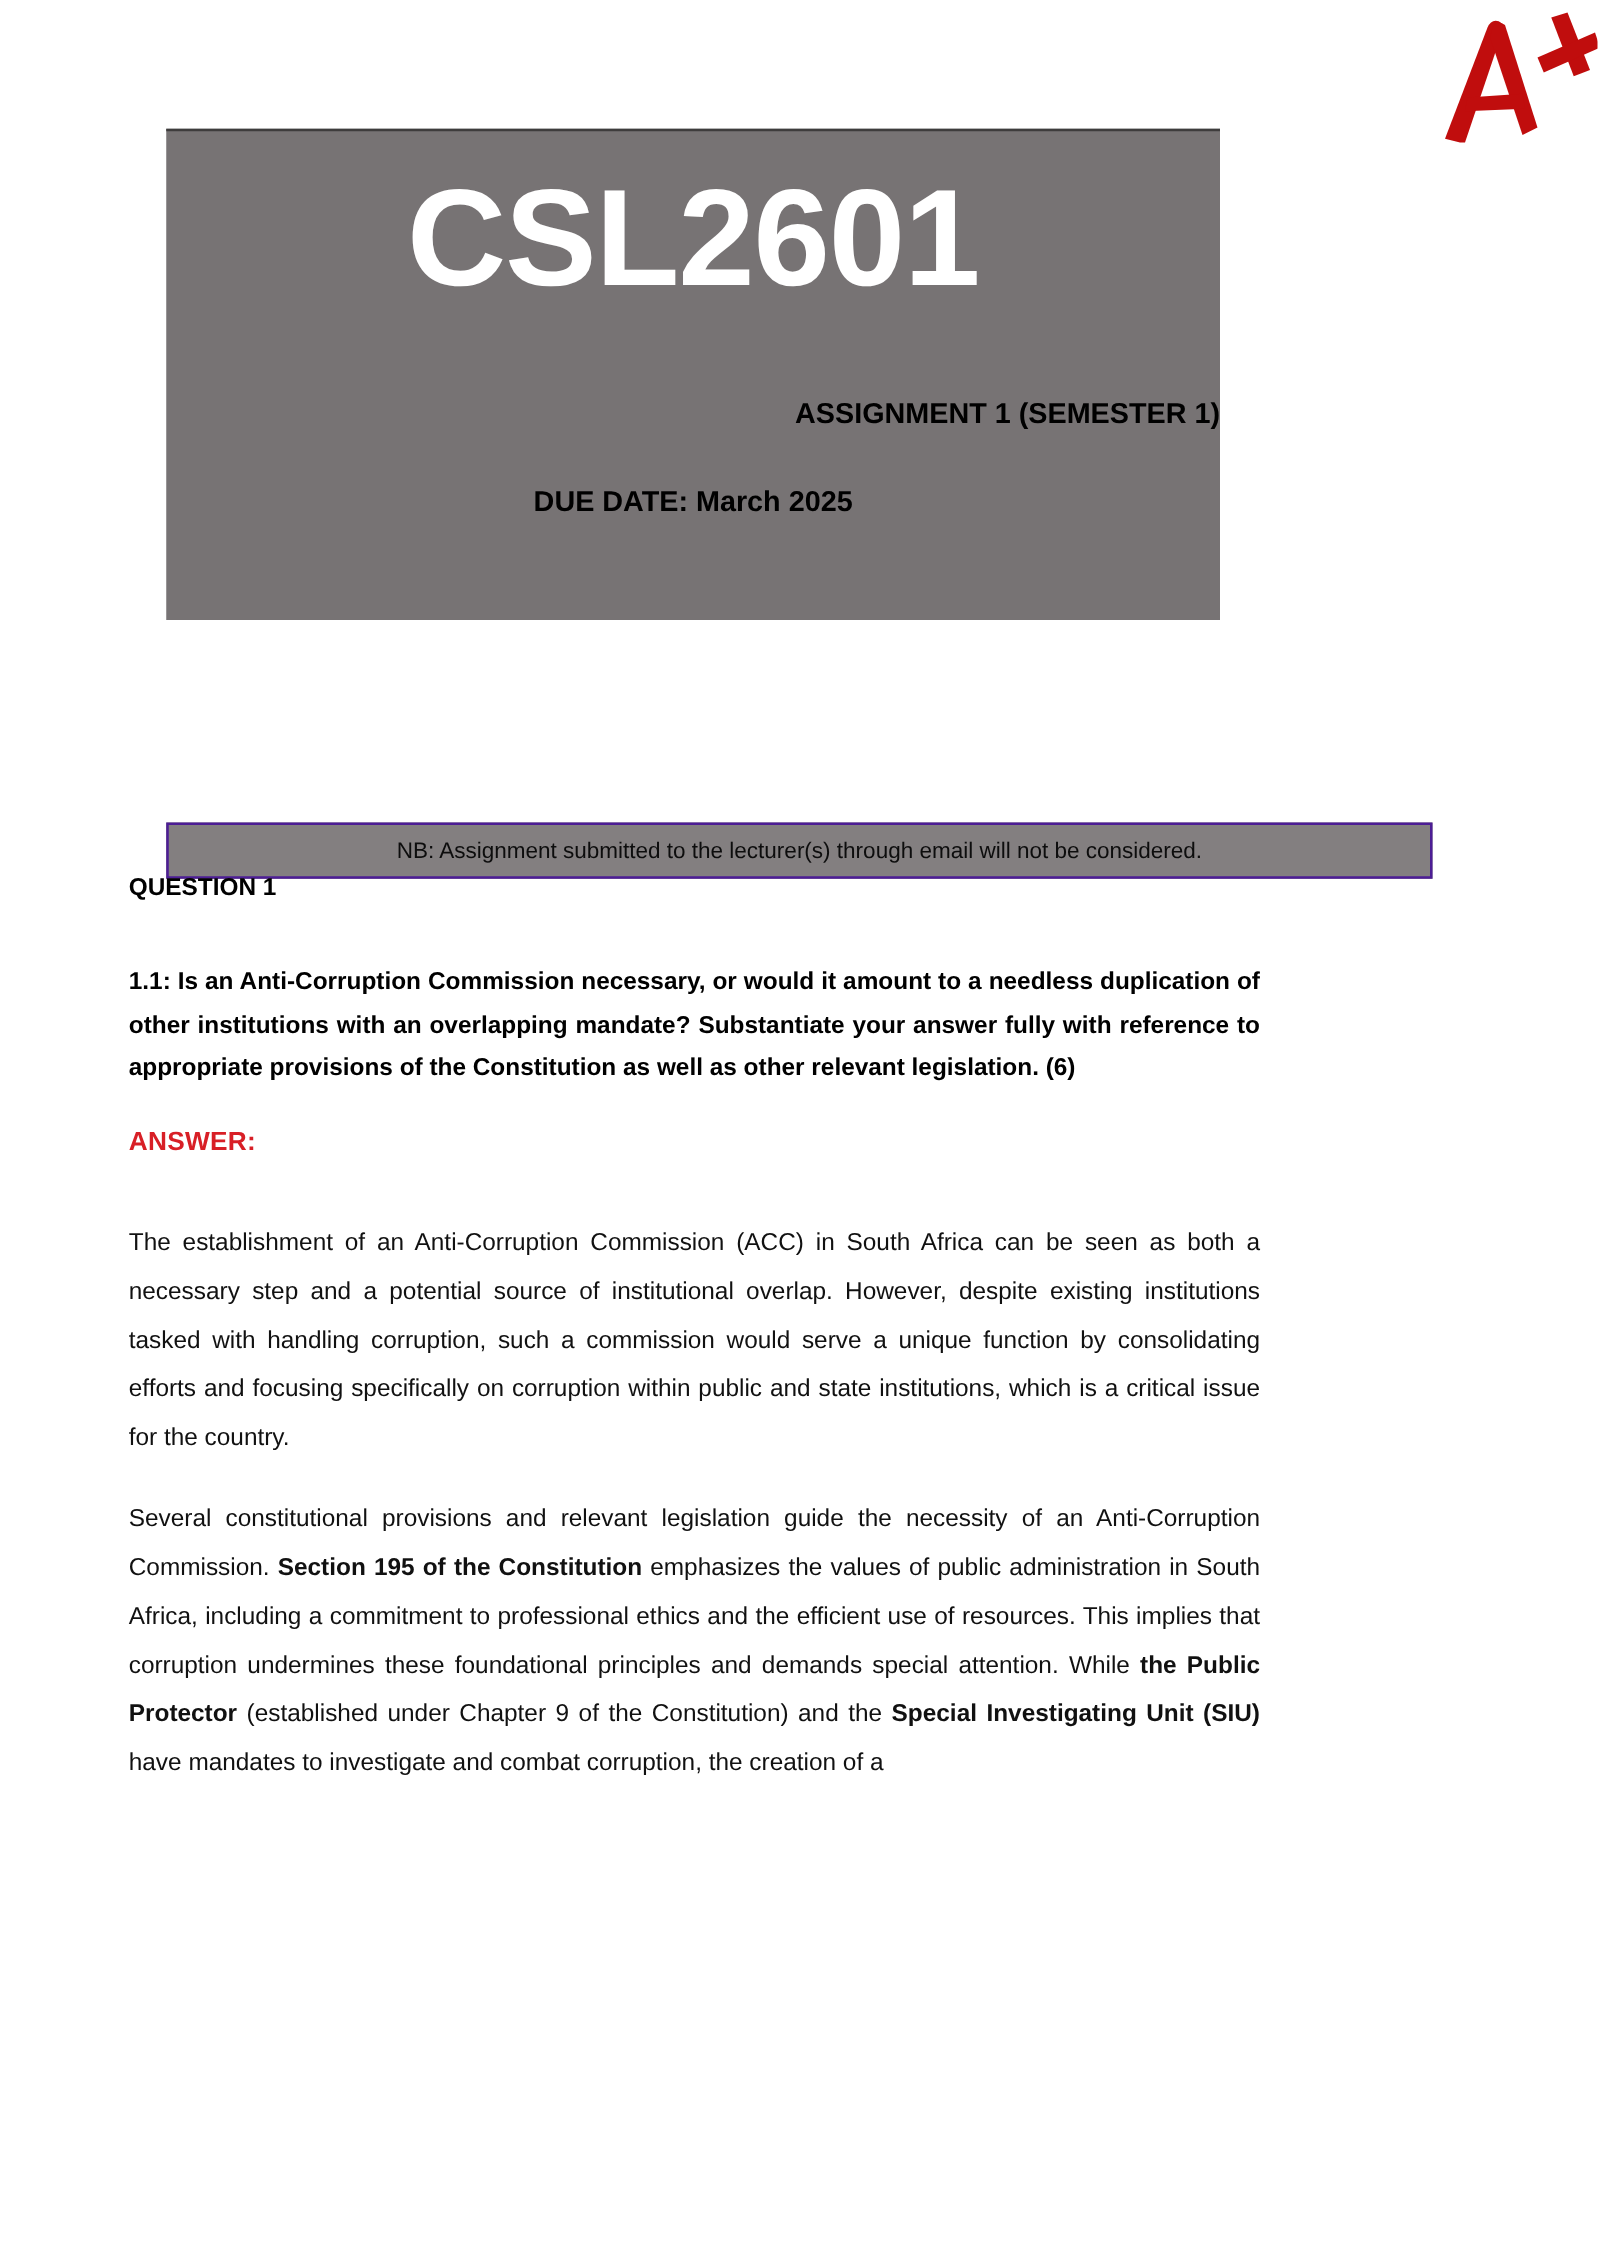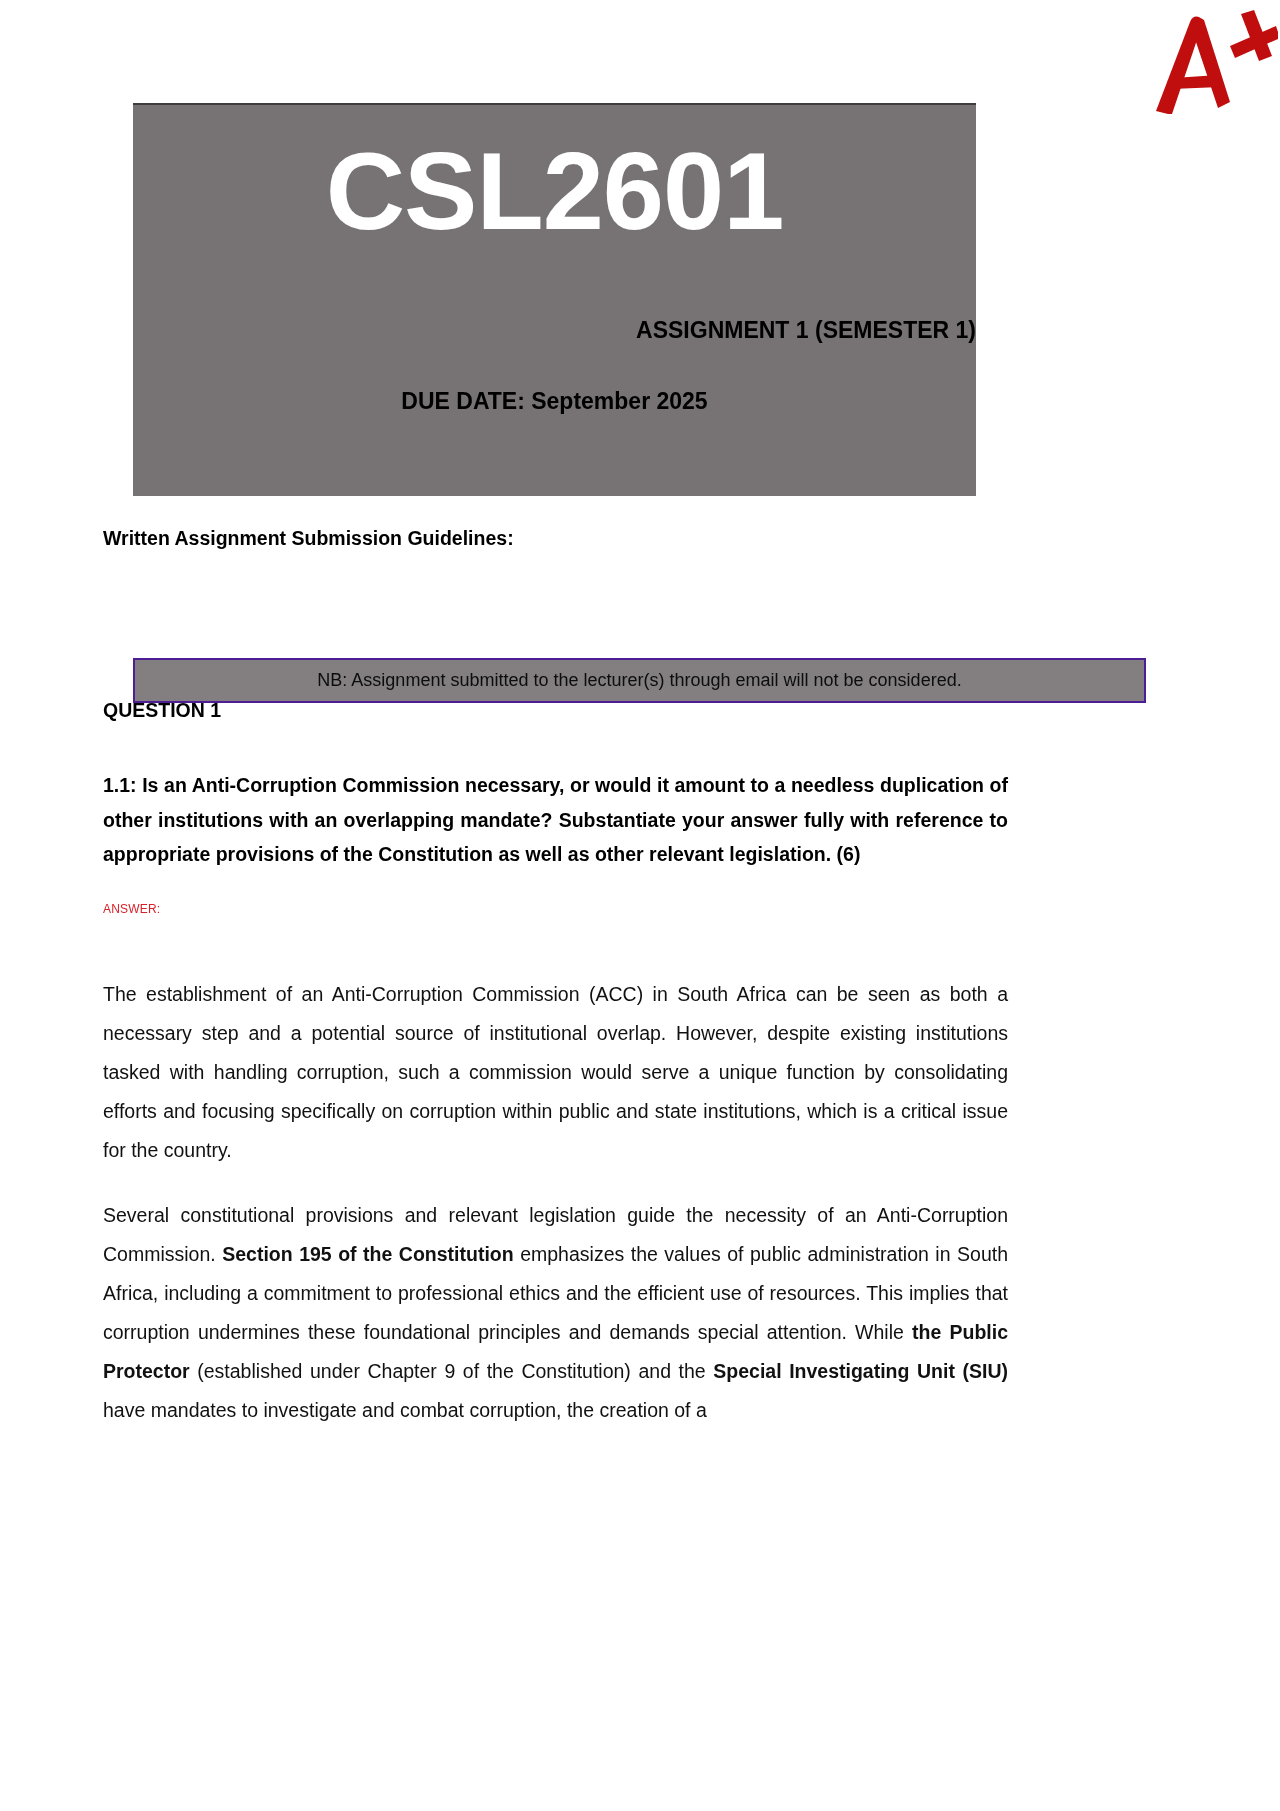--- a/index.html
+++ b/index.html
@@ -125,22 +125,22 @@
   }
   .question-text {
     font-size: 19.5px;
     font-weight: bold;
     line-height: 1.78;
     text-align: justify;
     text-justify: inter-word;
     margin: 0;
   }
   .answer-label {
-    font-size: 12px;
-    font-weight: normal;
+    font-size: 21px;
+    font-weight: bold;
     color: #d81f26;
     margin: 30px 0 0 0;
     letter-spacing: 0.2px;
   }
 
   
   .answer-body {
     position: absolute;
     left: 103px;
     top: 975px;
@@ -175,25 +175,24 @@
         <path d="M103 8 L116 4 L134 50 L121 55 Z"></path>
 
         <path d="M92 40 L138 20 L142 32 L97 52 Z"></path>
       </g>
     </svg>
   </div>
 
   <div class="title-banner">
     <div class="course-code">CSL2601</div>
     <div class="banner-sub line1">ASSIGNMENT 1 (SEMESTER 1)</div>
-    <div class="banner-sub line2">DUE DATE: September 2025</div>
+    <div class="banner-sub line2">DUE DATE: March 2025</div>
   </div>
 
   <div class="content">
-    <p class="heading-bold">Written Assignment Submission Guidelines:</p>
   </div>
 
   <div class="nb-box">
     <span class="nb-text">NB: Assignment submitted to the lecturer(s) through email will not be considered.</span>
   </div>
 
   <div class="qblock">
     <p class="question-heading">QUESTION 1</p>
     <p class="question-text">1.1: Is an Anti-Corruption Commission necessary, or would it amount to a needless duplication of other institutions with an overlapping mandate? Substantiate your answer fully with reference to appropriate provisions of the Constitution as well as other relevant legislation. (6)</p>
     <p class="answer-label">ANSWER:</p>

